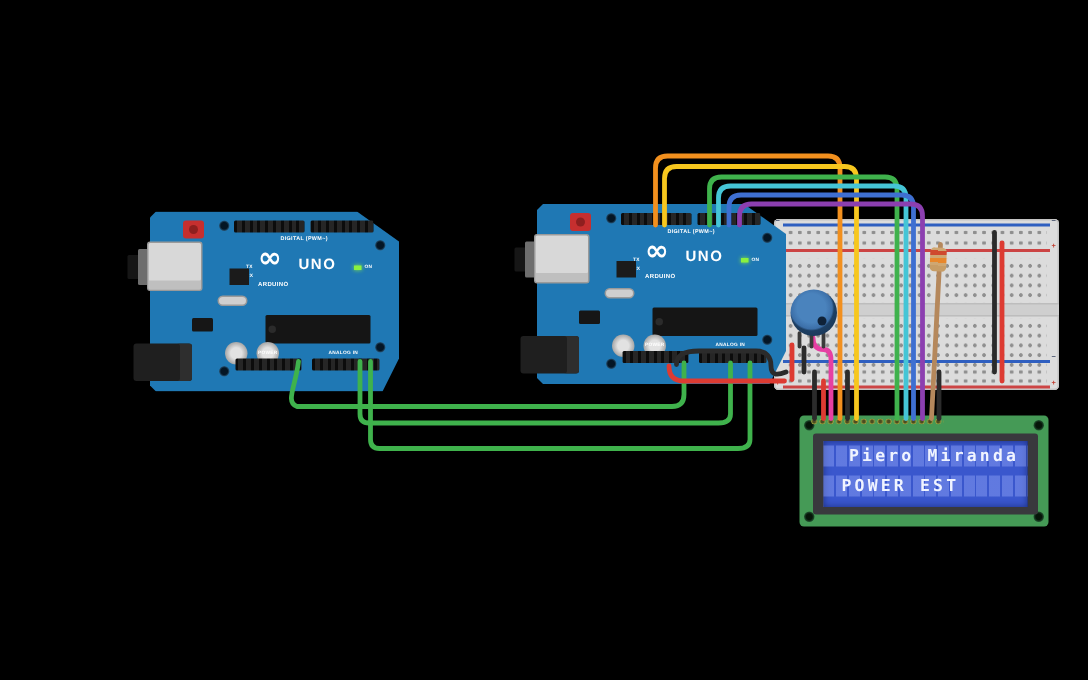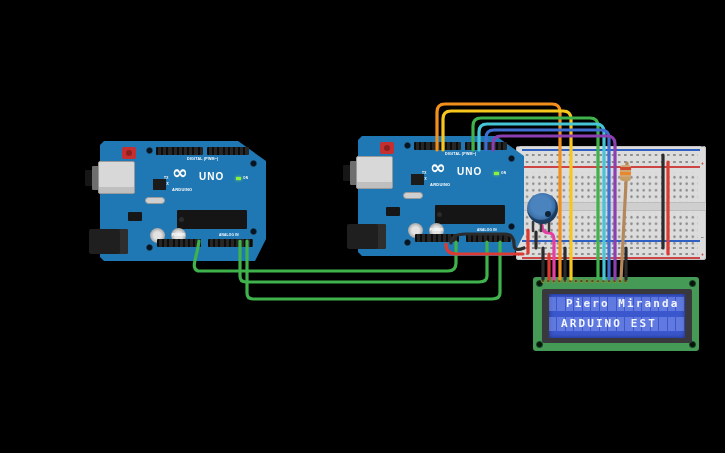--- a/index.html
+++ b/index.html
@@ -196,21 +196,21 @@
     <i class="lhole lh1"></i>
     <i class="lhole lh2"></i>
     <i class="lhole lh3"></i>
     <i class="lhole lh4"></i>
     <div class="lcd-pins"></div>
     <div class="bezel">
       <div class="screen">
         <div class="cellrow cr1"></div>
         <div class="cellrow cr2"></div>
         <div class="lcd-line ll1">Piero Miranda</div>
-        <div class="lcd-line ll2">ARDUINO EST</div>
+        <div class="lcd-line ll2">POWER EST</div>
       </div>
     </div>
   </div>
 
   <svg id="wire-layer" viewBox="0 0 725 453">
       <path d="M199,241 C197,258 190,268 198,271 L448,271 Q456,271 456,263 L456,242" stroke="#3fb24c" stroke-width="3.2" fill="none" stroke-linecap="round" stroke-linejoin="round"></path>
       <path d="M240,241 L240,276 Q240,282 246,282 L479,282 Q487,282 487,276 L487,242" stroke="#3fb24c" stroke-width="3.2" fill="none" stroke-linecap="round" stroke-linejoin="round"></path>
       <path d="M247,241 L247,293 Q247,299 253,299 L492,299 Q500,299 500,293 L500,242" stroke="#3fb24c" stroke-width="3.2" fill="none" stroke-linecap="round" stroke-linejoin="round"></path>
       <path d="M437,150 L437,112 Q437,104 445,104 L552,104 Q560,104 560,112 L560,279" stroke="#f2901e" stroke-width="3.2" fill="none" stroke-linecap="round" stroke-linejoin="round"></path>
       <path d="M443,150 L443,119 Q443,111 451,111 L563,111 Q571,111 571,119 L571,279" stroke="#f7c71e" stroke-width="3.2" fill="none" stroke-linecap="round" stroke-linejoin="round"></path>

